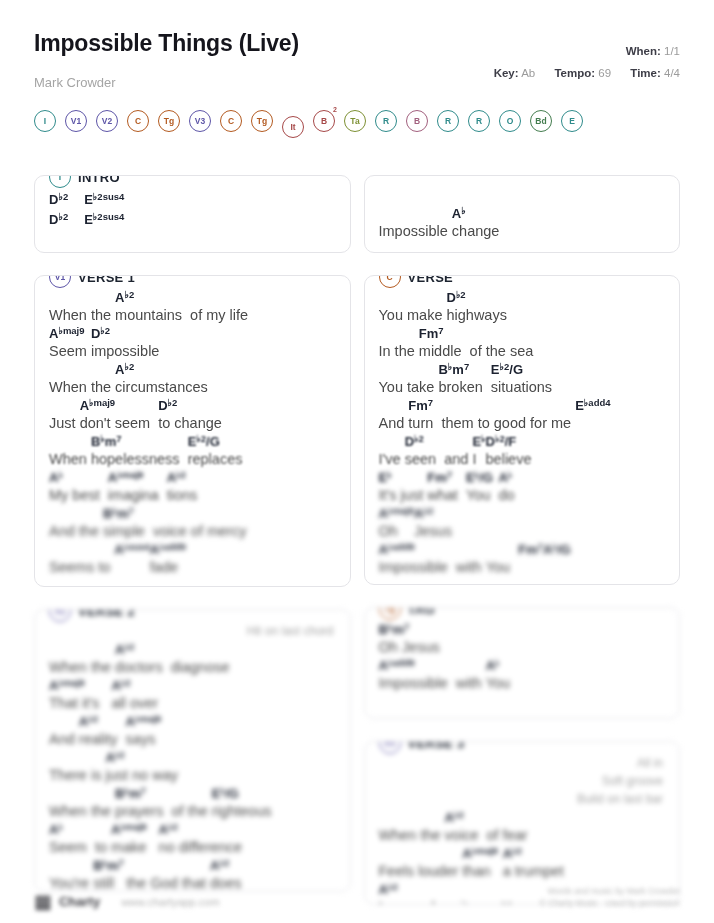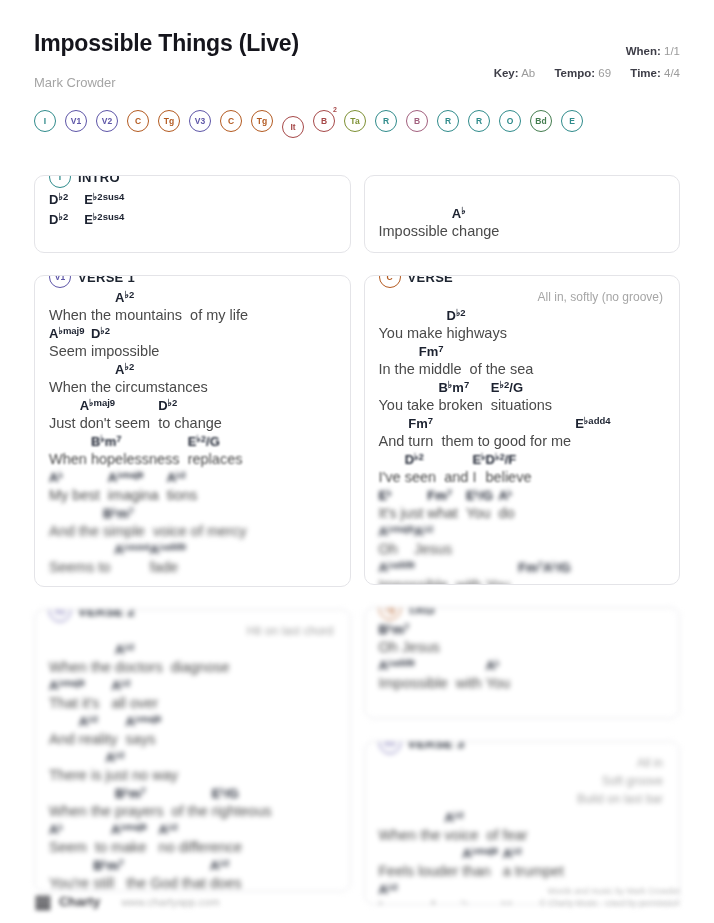--- a/index.html
+++ b/index.html
@@ -137,21 +137,20 @@
       </div>
     <div class="gcol" id="col-right">
         <div class="section valign-end" id="sec-cont">
           <div class="line"><span class="pair"><span class="chord">&nbsp;</span><span class="lyr">Impossible&nbsp;</span></span><span class="pair"><span class="chord"><span class="cb">A</span><span class="cs">♭</span></span><span class="lyr">change</span></span></div>
         </div>
         <div class="section" id="sec-chorus">
           <div class="sec-head">
             <span class="badge" style="border-color: rgb(179, 90, 32); color: rgb(179, 90, 32);">C</span>
             <span class="sec-title">VERSE</span>
           </div>
-          <div class="sec-note">All in, softly (no groove)</div>
           <div class="line"><span class="pair"><span class="chord">&nbsp;</span><span class="lyr">You&nbsp;make&nbsp;</span></span><span class="pair"><span class="chord"><span class="cb">D</span><span class="cs">♭</span><span class="cs">2</span></span><span class="lyr">highways</span></span></div>
           <div class="line"><span class="pair"><span class="chord">&nbsp;</span><span class="lyr">In&nbsp;the&nbsp;</span></span><span class="pair"><span class="chord"><span class="cb">F</span><span class="cb">m</span><span class="cs">7</span></span><span class="lyr">middle&nbsp;&nbsp;</span></span><span class="pair"><span class="chord">&nbsp;</span><span class="lyr">of&nbsp;the&nbsp;sea</span></span></div>
           <div class="line"><span class="pair"><span class="chord">&nbsp;</span><span class="lyr">You&nbsp;take&nbsp;</span></span><span class="pair"><span class="chord"><span class="cb">B</span><span class="cs">♭</span><span class="cb">m</span><span class="cs">7</span></span><span class="lyr">broken&nbsp;&nbsp;</span></span><span class="pair"><span class="chord"><span class="cb">E</span><span class="cs">♭</span><span class="cs">2</span><span class="cb">/G</span></span><span class="lyr">situations</span></span></div>
           <div class="line"><span class="pair"><span class="chord">&nbsp;</span><span class="lyr">And&nbsp;</span></span><span class="pair"><span class="chord"><span class="cb">F</span><span class="cb">m</span><span class="cs">7</span></span><span class="lyr">turn&nbsp;&nbsp;them&nbsp;to&nbsp;good&nbsp;for&nbsp;me&nbsp;</span></span><span class="pair"><span class="chord"><span class="cb">E</span><span class="cs">♭</span><span class="cs">add4</span></span><span class="lyr">&nbsp;</span></span></div>
           <div class="line" style="filter: blur(1.2px);"><span class="pair"><span class="chord">&nbsp;</span><span class="lyr">I've&nbsp;</span></span><span class="pair"><span class="chord"><span class="cb">D</span><span class="cs">♭</span><span class="cs">2</span></span><span class="lyr">seen&nbsp;&nbsp;</span></span><span class="pair"><span class="chord">&nbsp;</span><span class="lyr">and&nbsp;</span></span><span class="pair"><span class="chord"><span class="cb">E</span><span class="cs">♭</span></span><span class="lyr">I&nbsp;&nbsp;</span></span><span class="pair"><span class="chord"><span class="cb">D</span><span class="cs">♭</span><span class="cs">2</span><span class="cb">/F</span></span><span class="lyr">believe</span></span></div>
           <div class="line" style="filter: blur(2.2px);"><span class="pair"><span class="chord"><span class="cb">E</span><span class="cs">♭</span></span><span class="lyr">It's&nbsp;just&nbsp;</span></span><span class="pair"><span class="chord"><span class="cb">F</span><span class="cb">m</span><span class="cs">7</span></span><span class="lyr">what&nbsp;&nbsp;</span></span><span class="pair"><span class="chord"><span class="cb">E</span><span class="cs">♭</span><span class="cb">/G</span></span><span class="lyr">You&nbsp;&nbsp;</span></span><span class="pair"><span class="chord"><span class="cb">A</span><span class="cs">♭</span></span><span class="lyr">do</span></span></div>
           <div class="line" style="filter: blur(2.6px);"><span class="pair"><span class="chord"><span class="cb">A</span><span class="cs">♭</span><span class="cs">maj9</span></span><span class="lyr">Oh&nbsp;&nbsp;</span></span><span class="pair"><span class="chord"><span class="cb">A</span><span class="cs">♭</span><span class="cs">2</span></span><span class="lyr">Jesus</span></span></div>
           <div class="line" style="filter: blur(2.8px);"><span class="pair"><span class="chord"><span class="cb">A</span><span class="cs">♭</span><span class="cs">add9</span></span><span class="lyr">Impossible&nbsp;&nbsp;with&nbsp;You&nbsp;&nbsp;</span></span><span class="pair"><span class="chord"><span class="cb">F</span><span class="cb">m</span><span class="cs">7</span></span><span class="lyr">&nbsp;&nbsp;</span></span><span class="pair"><span class="chord"><span class="cb">A</span><span class="cs">♭</span><span class="cb">/G</span></span><span class="lyr">&nbsp;</span></span></div>
         </div>
         <div class="section" id="sec-tag" style="filter: blur(2.6px);">

